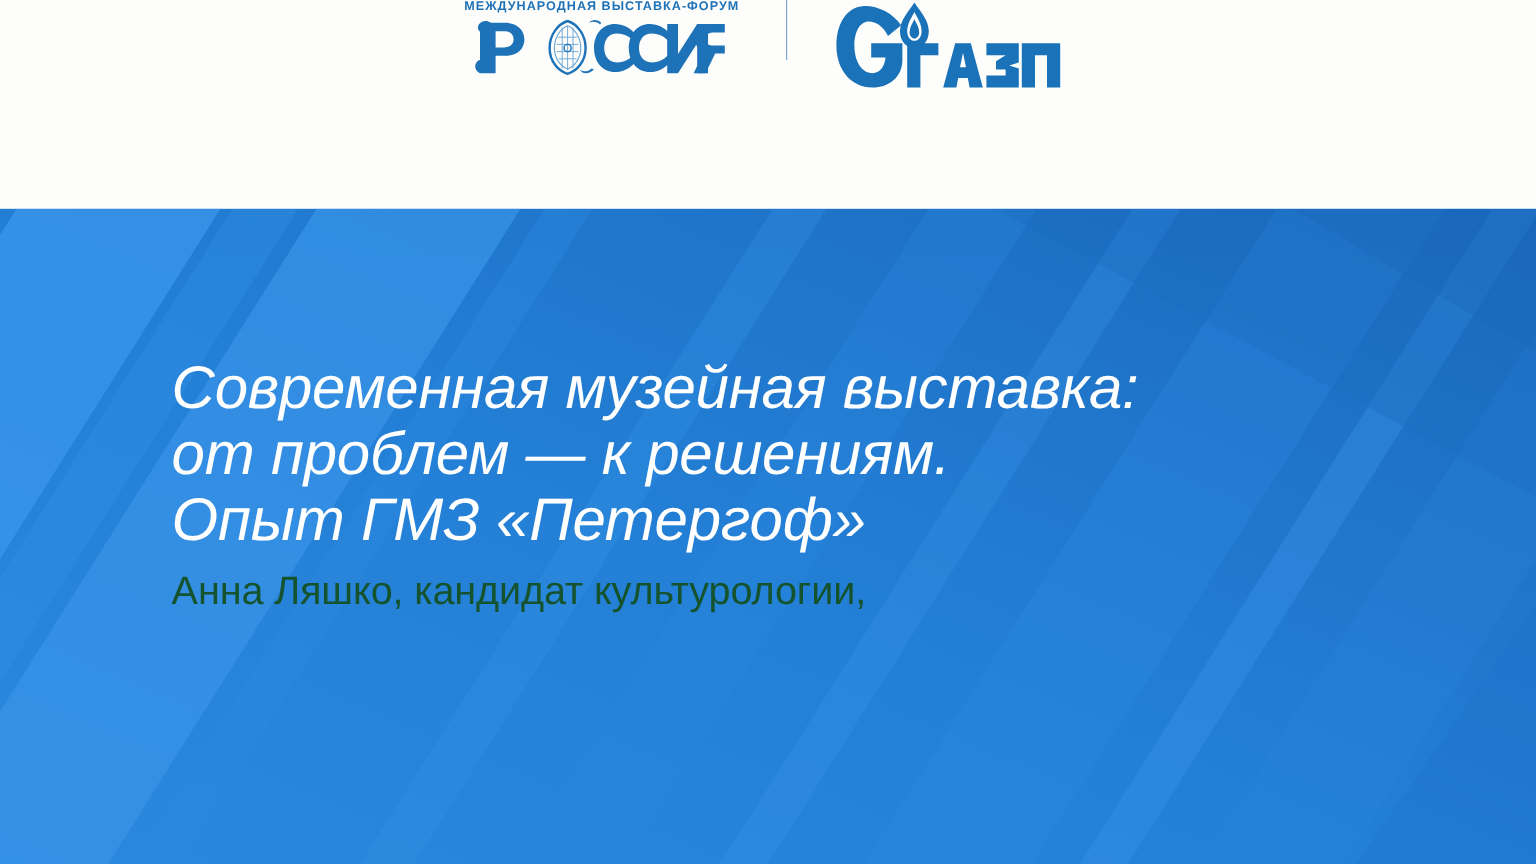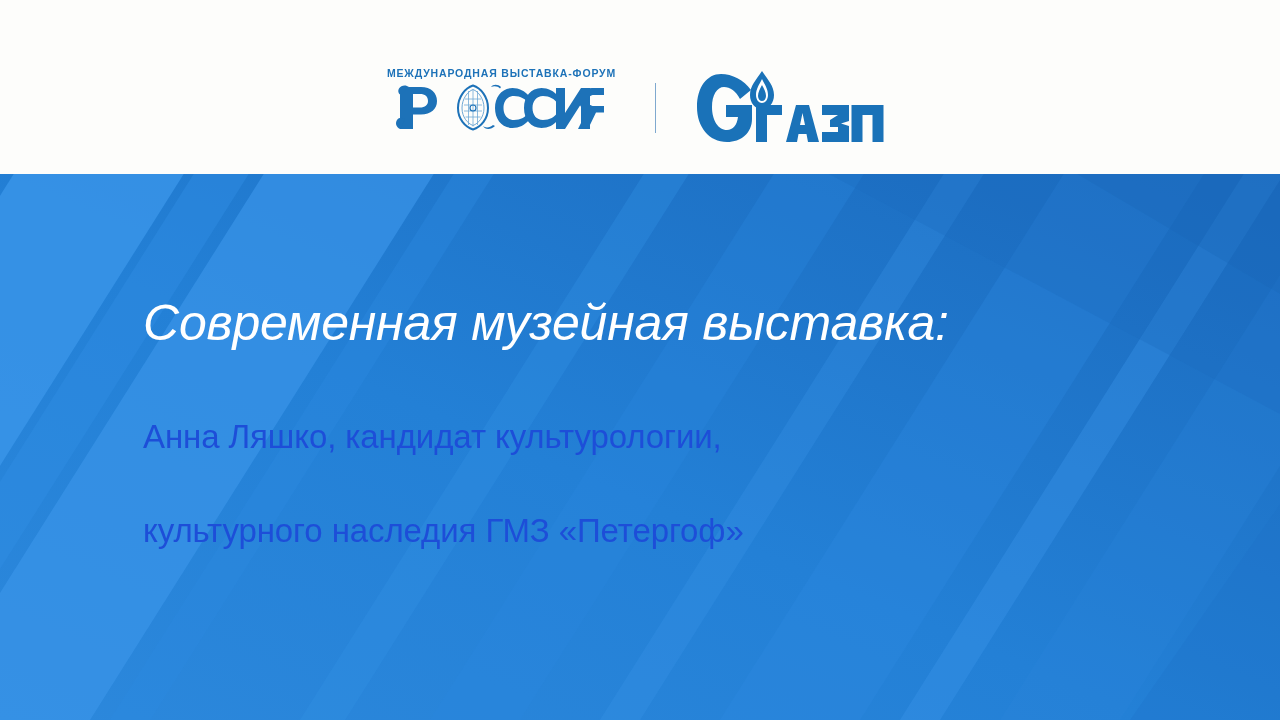--- a/index.html
+++ b/index.html
@@ -31,21 +31,20 @@
     overflow: hidden;
   }
 
   .logo-row {
     position: absolute;
     left: 0;
     top: 0;
     width: 1280px;
     height: 216px;
     display: flex;
-    align-items: center;
     justify-content: center;
     gap: 0;
     border-radius: 30px;
   }
 
   
   .logo-russia {
     width: 226px;
     height: 80px;
     display: flex;
@@ -116,21 +115,21 @@
     font-size: 50px;
     font-weight: normal;
     line-height: 55px;
     letter-spacing: -0.2px;
     white-space: nowrap;
     font-style: italic;
   }
   .slide-subtitle {
     margin: 0;
     padding-top: 7px;
-    color: #1d4ed8;
+    color: #14532d;
     font-family: "Liberation Sans", sans-serif;
     font-size: 33px;
     font-weight: normal;
     line-height: 47px;
     letter-spacing: -0.1px;
     white-space: nowrap;
   }
 </style>
 </head>
 <body>
@@ -238,22 +237,22 @@
         <polygon points="1060,-10 1280,-10 1280,120" fill="#1a66b8" opacity="0.35"></polygon>
 
         <polygon points="1130,546 1280,546 1280,330" fill="#1d70c6" opacity="0.28"></polygon>
       </g>
     </svg>
   </div>
 
   <div class="text-block">
     <h1 class="slide-title">
       <span>Современная музейная выставка:</span><br>
-      <br>
+      <span>от проблем — к решениям.</span><br>
+      <span>Опыт ГМЗ «Петергоф»</span>
     </h1>
     <div class="slide-subtitle">
       <span>Анна Ляшко, кандидат культурологии,</span><br>
       <br>
-      <span>культурного наследия ГМЗ «Петергоф»</span>
     </div>
   </div>
 
 </div>
 
 </body></html>

